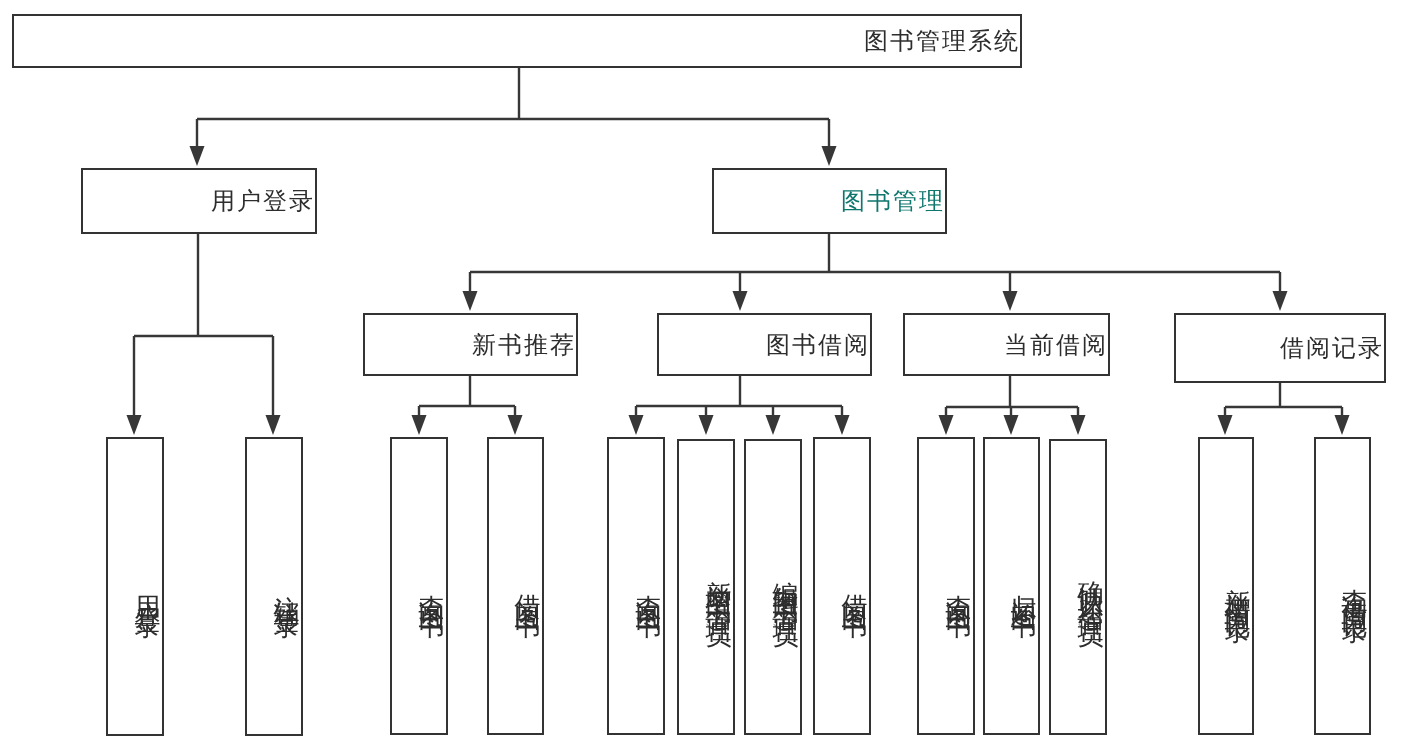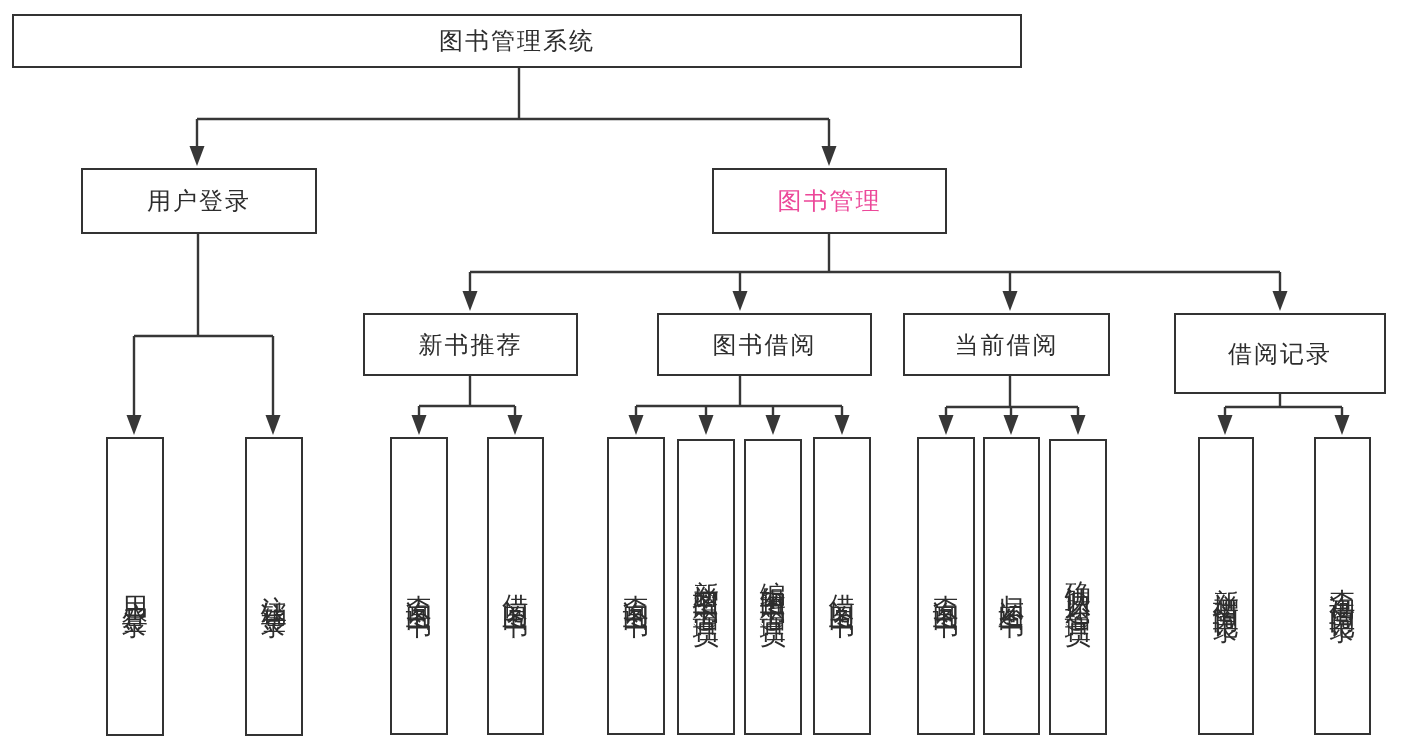--- a/index.html
+++ b/index.html
@@ -23,21 +23,21 @@
     height: 747px;
     pointer-events: none;
   }
   .node {
     position: absolute;
     box-sizing: border-box;
     background: #ffffff;
     border: 2px solid #333333;
     display: flex;
     align-items: center;
-    justify-content: center;
+    justify-content: flex-end;
     color: #2d2d2d;
   }
   .node .label {
     white-space: nowrap;
   }
   .node.h .label {
     font-size: 24px;
     letter-spacing: 2px;
   }
   .node.v .label {
@@ -90,33 +90,33 @@
       <polygon points="1217.5,415 1232.5,415 1225,435" fill="#373737"></polygon>
       <polygon points="1334.5,415 1349.5,415 1342,435" fill="#373737"></polygon>
     </svg>
   <div id="nodes">
       <div class="node h" style="left: 12px; top: 14px; width: 1010px; height: 54px; border-color: rgb(51, 51, 51); background: rgb(255, 255, 255); color: rgb(45, 45, 45);">
         <span class="label">图书管理系统</span>
       </div>
       <div class="node h" style="left: 81px; top: 168px; width: 236px; height: 66px; border-color: rgb(51, 51, 51); background: rgb(255, 255, 255); color: rgb(45, 45, 45);">
         <span class="label">用户登录</span>
       </div>
-      <div class="node h" style="left: 712px; top: 168px; width: 235px; height: 66px; border-color: rgb(51, 51, 51); background: rgb(255, 255, 255); color: #ec4899;">
+      <div class="node h" style="left: 712px; top: 168px; width: 235px; height: 66px; border-color: rgb(51, 51, 51); background: rgb(255, 255, 255); color: #0f766e;">
         <span class="label">图书管理</span>
       </div>
       <div class="node h" style="left: 363px; top: 313px; width: 215px; height: 63px; border-color: rgb(51, 51, 51); background: rgb(255, 255, 255); color: rgb(45, 45, 45);">
         <span class="label">新书推荐</span>
       </div>
       <div class="node h" style="left: 633px; top: 313px; width: 215px; height: 63px; border-color: rgb(51, 51, 51); background: rgb(255, 255, 255); color: rgb(45, 45, 45); margin-left: 24px;">
         <span class="label">图书借阅</span>
       </div>
       <div class="node h" style="left: 903px; top: 313px; width: 207px; height: 63px; border-color: rgb(51, 51, 51); background: rgb(255, 255, 255); color: rgb(45, 45, 45);">
         <span class="label">当前借阅</span>
       </div>
-      <div class="node h" style="left: 1174px; top: 313px; width: 212px; height: 81px; border-color: rgb(51, 51, 51); background: rgb(255, 255, 255); color: rgb(45, 45, 45);">
+      <div class="node h" style="left: 1174px; top: 313px; width: 212px; height: 70px; border-color: rgb(51, 51, 51); background: rgb(255, 255, 255); color: rgb(45, 45, 45);">
         <span class="label">借阅记录</span>
       </div>
       <div class="node v" style="left: 106px; top: 437px; width: 58px; height: 299px; border-color: rgb(51, 51, 51); background: rgb(255, 255, 255); color: rgb(45, 45, 45);">
         <span class="label">用户登录</span>
       </div>
       <div class="node v" style="left: 245px; top: 437px; width: 58px; height: 299px; border-color: rgb(51, 51, 51); background: rgb(255, 255, 255); color: rgb(45, 45, 45);">
         <span class="label">注销登录</span>
       </div>
       <div class="node v" style="left: 390px; top: 437px; width: 58px; height: 298px; border-color: rgb(51, 51, 51); background: rgb(255, 255, 255); color: rgb(45, 45, 45);">
         <span class="label">查询图书</span>

